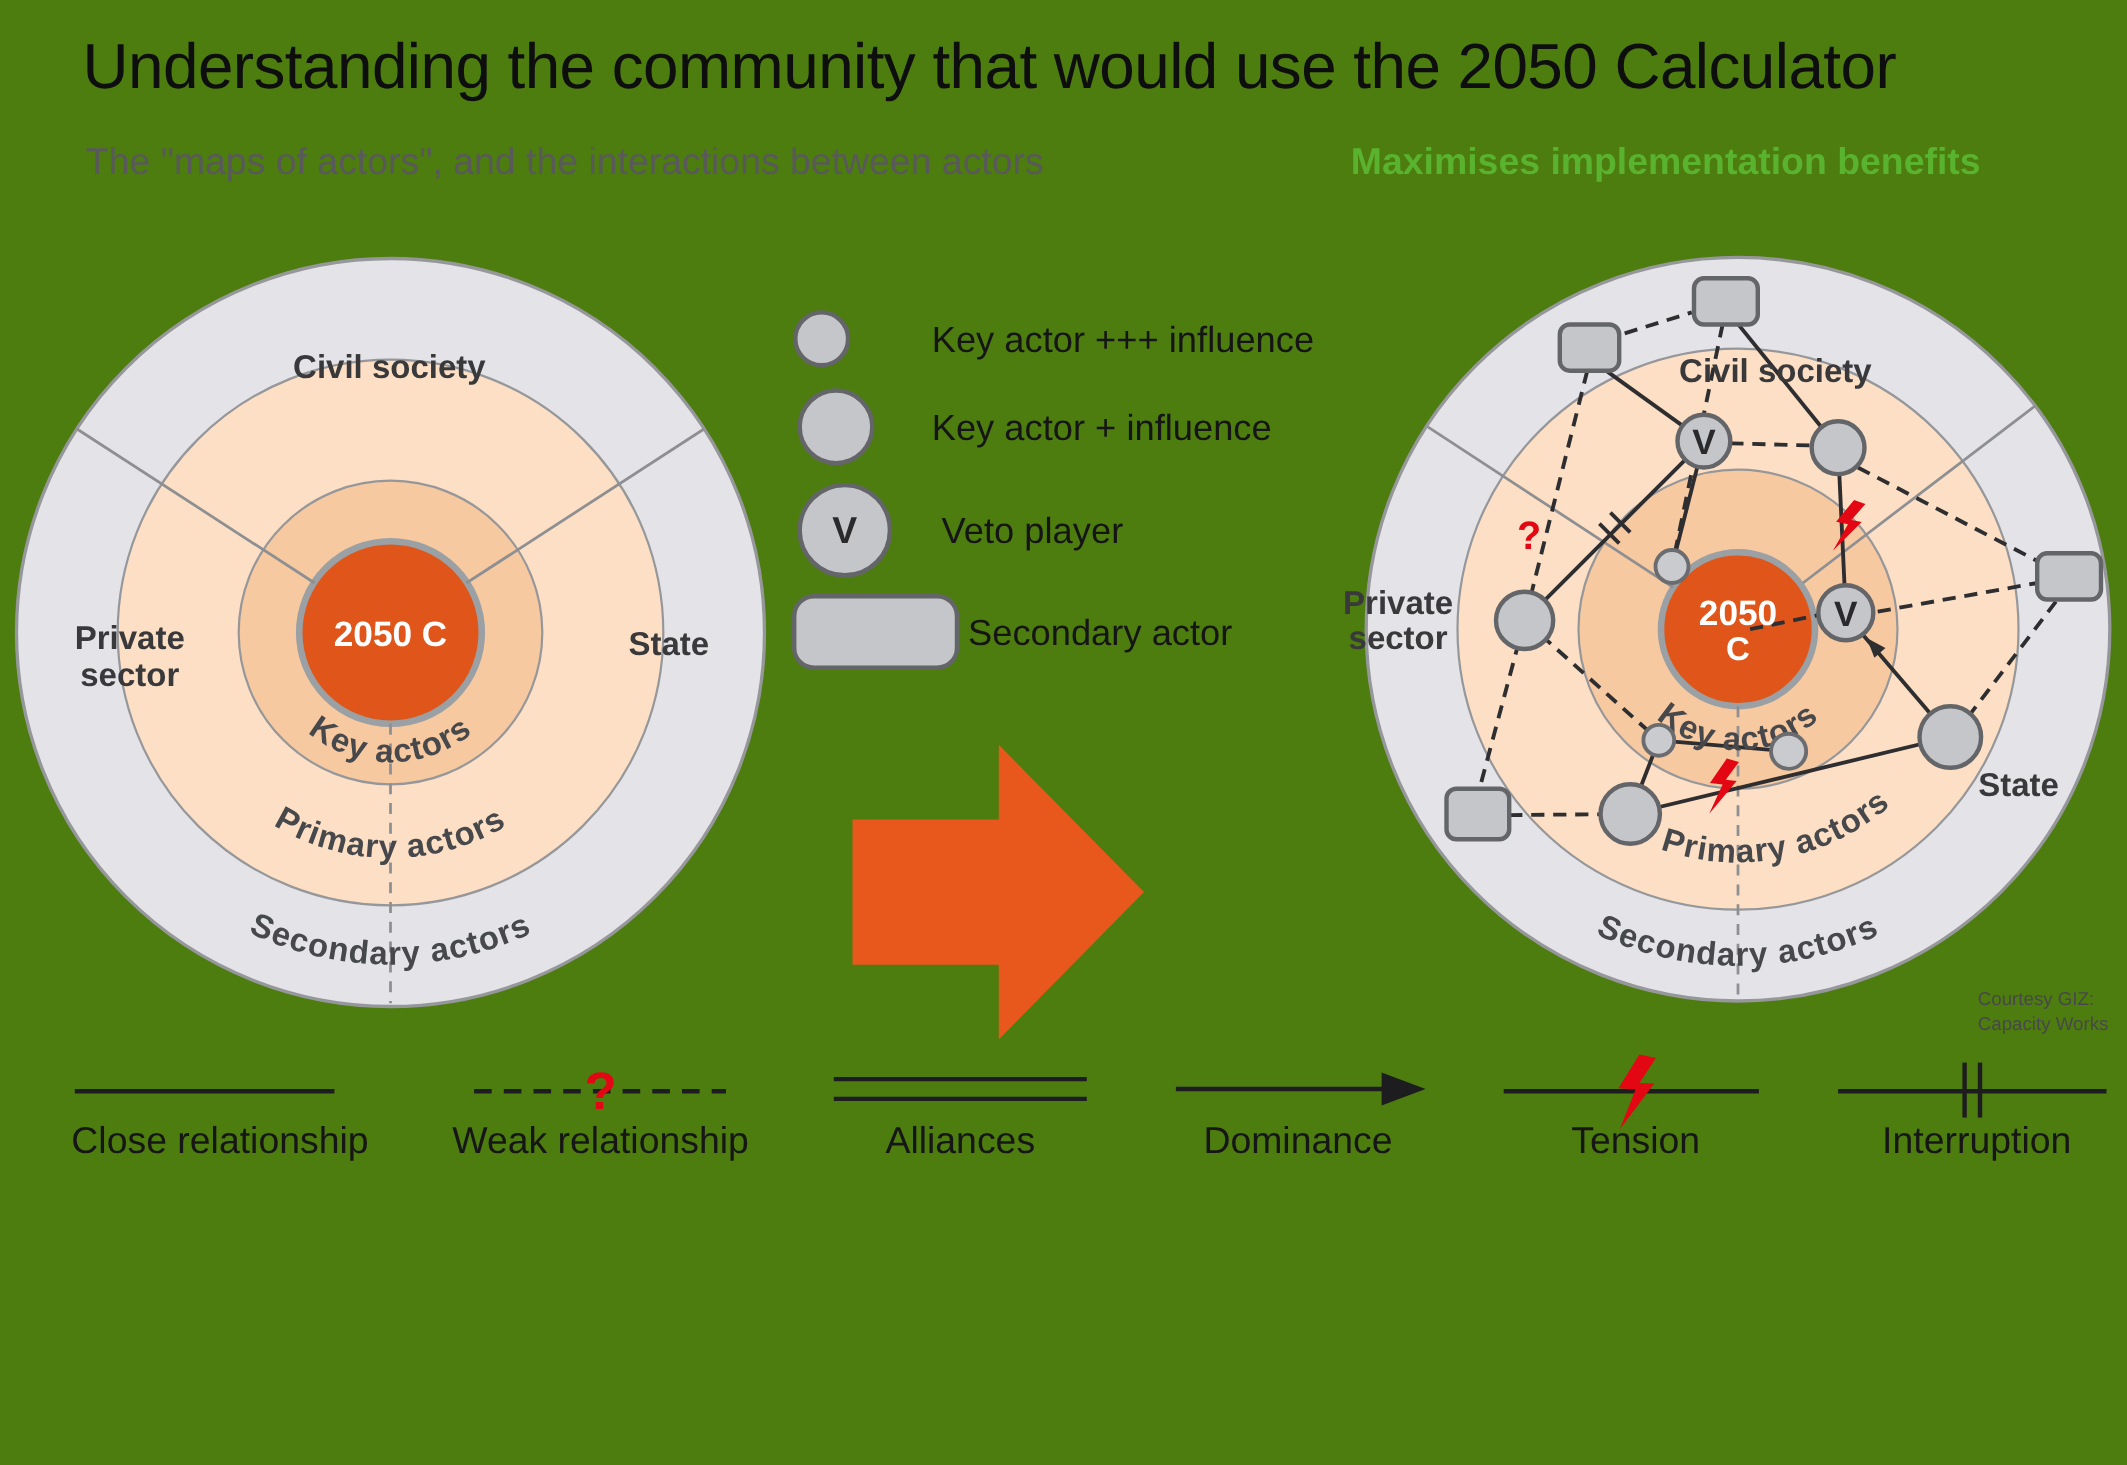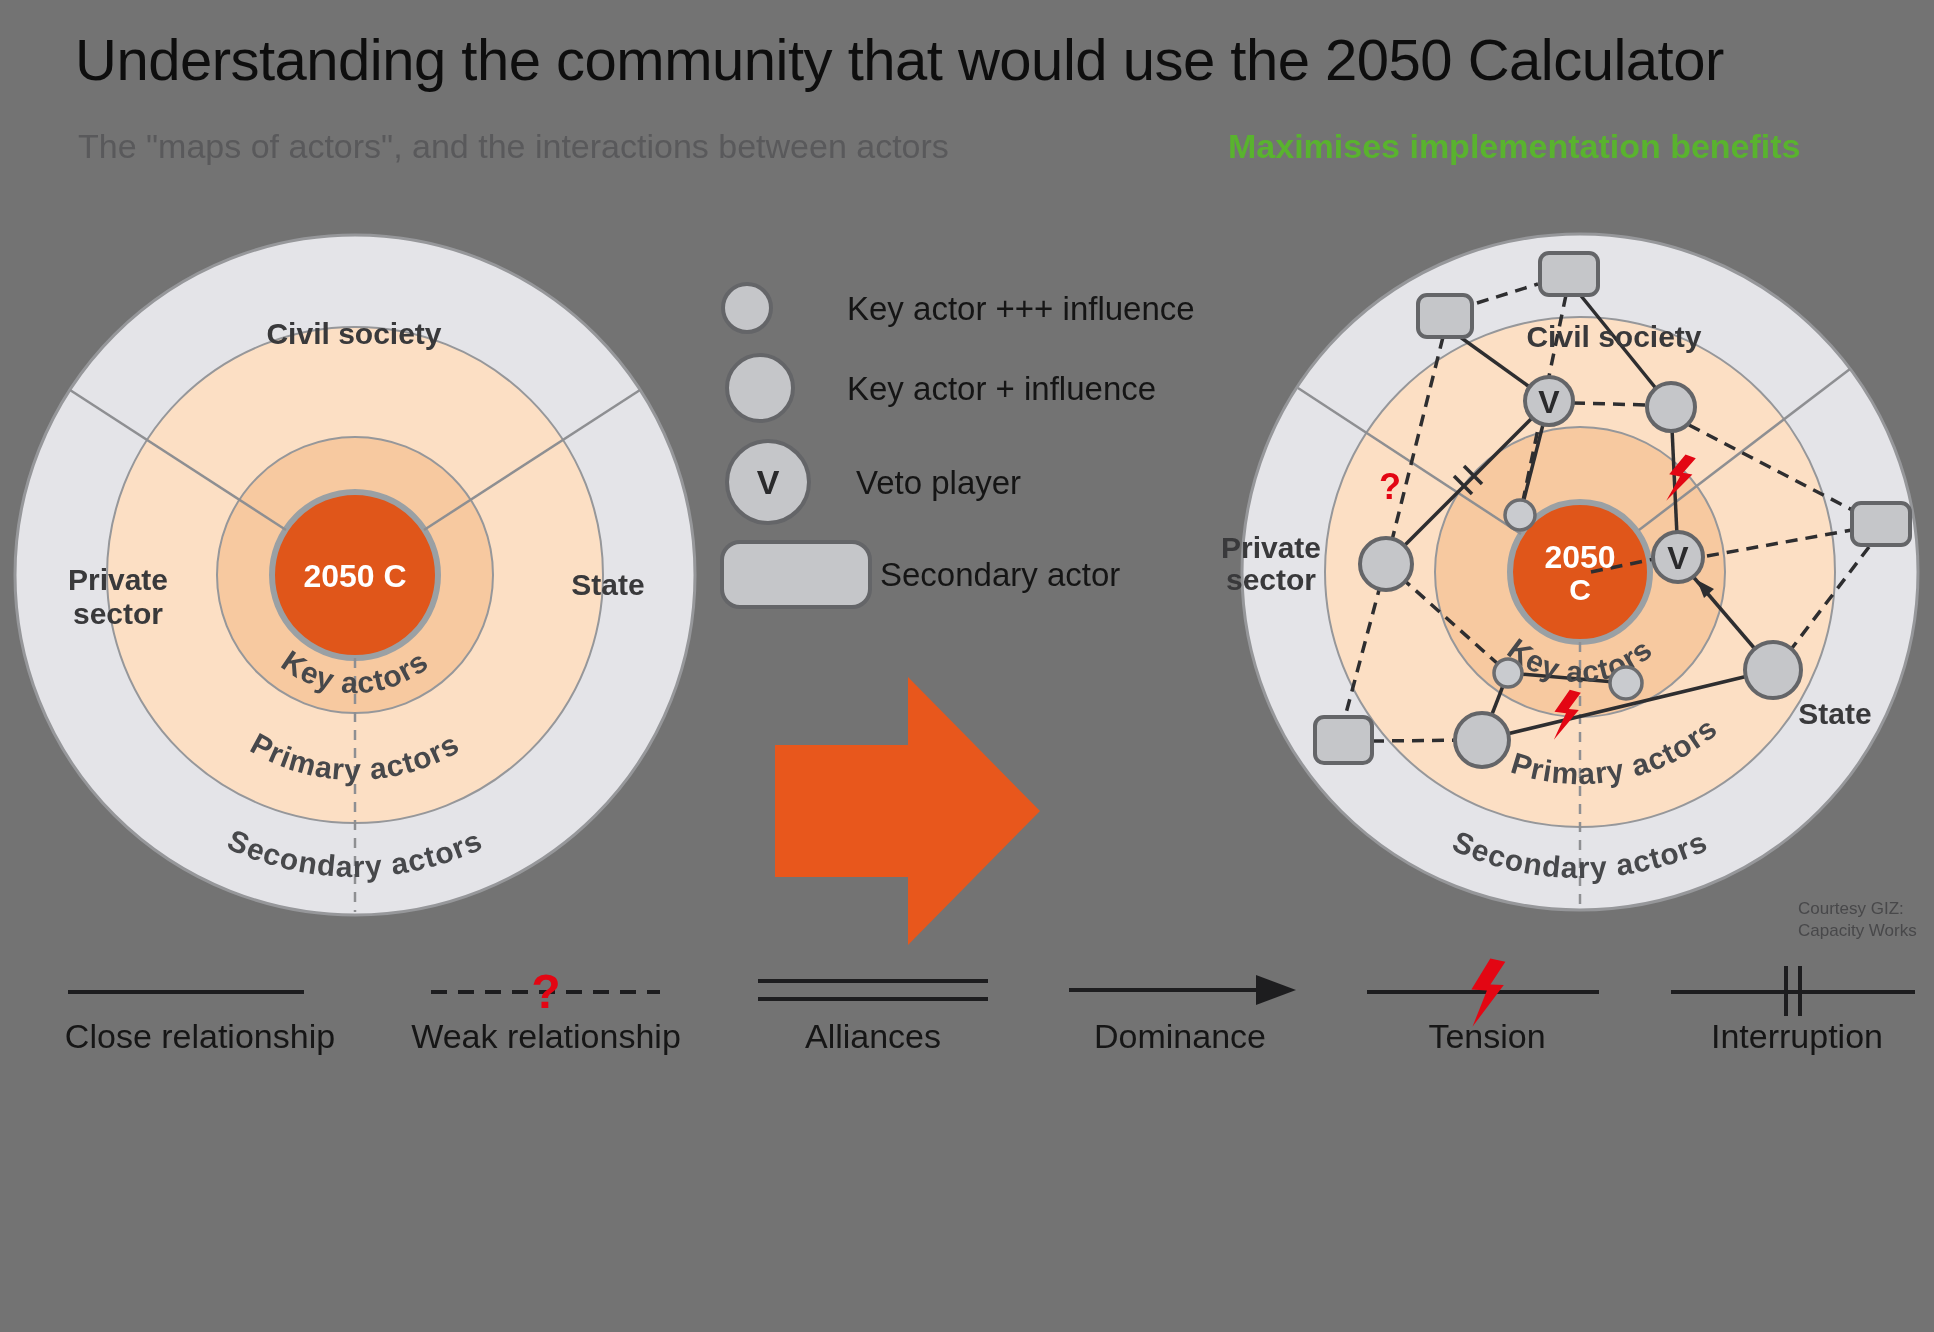--- a/index.html
+++ b/index.html
@@ -1,16 +1,16 @@
 <!DOCTYPE html>
 <html><head>
 <meta charset="utf-8">
 <style>
   html,body{margin:0;padding:0;background:#ffffff;}
-  .page{position:relative;width:1934px;height:1332px;background:#737373;overflow:hidden;
+  .page{position:relative;width:1934px;height:1332px;background:#4d7c0f;overflow:hidden;
         font-family:"Liberation Sans", sans-serif;}
   svg{display:block;overflow:hidden;}
   text{font-family:"Liberation Sans", sans-serif;}
   .title-t{font-size:58px;fill:#0e0e0e;letter-spacing:-0.5px;}
   .sub-t{font-size:34px;fill:#59595b;}
   .green-t{font-size:34px;font-weight:bold;fill:#59b32e;}
   .legend-t{font-size:33px;fill:#151515;}
   .sector-t{font-size:30px;font-weight:bold;fill:#39393b;}
   .curve-t{font-size:30px;font-weight:bold;fill:#47484b;letter-spacing:1px;}
   .center-t{font-size:32px;font-weight:bold;fill:#ffffff;}

